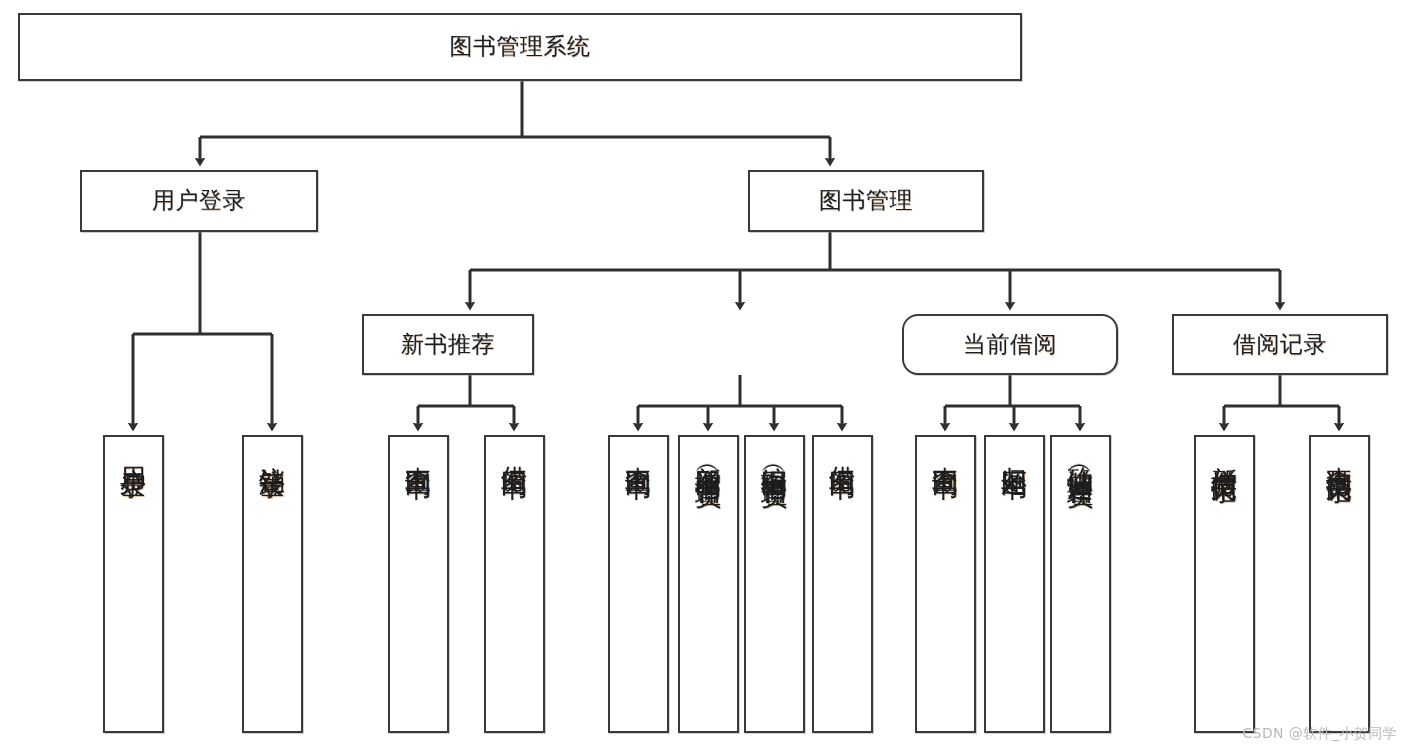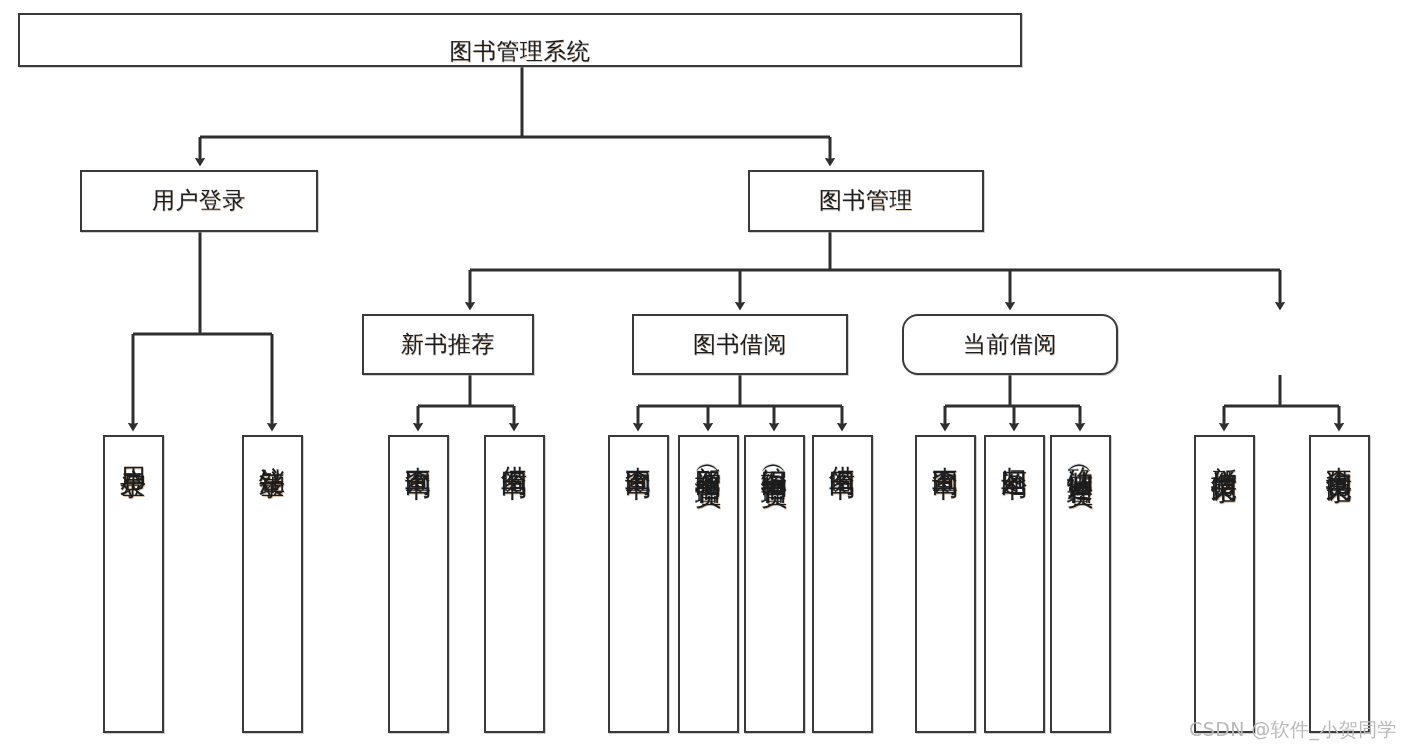--- a/index.html
+++ b/index.html
@@ -59,21 +59,21 @@
     text-orientation: upright;
     font-size: 26px;
     line-height: 1.24;
     letter-spacing: 2.5px;
     white-space: nowrap;
   }
   .watermark {
     position: absolute;
     right: 8px;
     bottom: 4px;
-    font-size: 19px;
+    font-size: 14px;
     color: #b9b9b9;
     letter-spacing: 0.4px;
     white-space: nowrap;
     font-family: "DejaVu Sans", "Liberation Sans", sans-serif;
   }
 </style>
 </head>
 <body>
 
 <div id="diagram-root">
@@ -122,40 +122,40 @@
       <path d="M1014,406 L1014,425" marker-end="url(#arrow)"></path>
       <path d="M1080,406 L1080,425" marker-end="url(#arrow)"></path>
 
       <path d="M1280,375 L1280,406"></path>
       <path d="M1224,406 L1339,406"></path>
       <path d="M1224,406 L1224,425" marker-end="url(#arrow)"></path>
       <path d="M1339,406 L1339,425" marker-end="url(#arrow)"></path>
     </g>
   </svg>
 
-  <div class="node horizontal" style="left:18px; top:13px; width:1004px; height:54px;align-items:flex-end;">
+  <div class="node horizontal" style="left:18px; top:13px; width:1004px; height:68px;">
     <span class="node-label">图书管理系统</span>
   </div>
 
   <div class="node horizontal" style="left:80px; top:170px; width:238px; height:62px;">
     <span class="node-label">用户登录</span>
   </div>
   <div class="node horizontal" style="left:748px; top:170px; width:236px; height:62px;">
     <span class="node-label">图书管理</span>
   </div>
 
   <div class="node horizontal" style="left:362px; top:314px; width:172px; height:61px;">
     <span class="node-label">新书推荐</span>
   </div>
-  <div class="node horizontal" style="left:632px; top:314px; width:216px; height:61px;">
-    <span class="node-label">图书借阅</span>
-  </div>
   <div class="node horizontal" style="left:902px; top:314px; width:216px; height:61px;border-radius:16px;">
     <span class="node-label">当前借阅</span>
   </div>
+  <div class="node horizontal" style="left:1172px; top:314px; width:216px; height:61px;">
+    <span class="node-label">借阅记录</span>
+  </div>
 
   <div class="node vertical" style="left:103px; top:435px; width:61px; height:298px;">
     <span class="node-label">用户登录</span>
   </div>
   <div class="node vertical" style="left:242px; top:435px; width:61px; height:298px;">
     <span class="node-label">注销登录</span>
   </div>
 
   <div class="node vertical" style="left:388px; top:435px; width:61px; height:298px;">
     <span class="node-label">查询图书</span>

